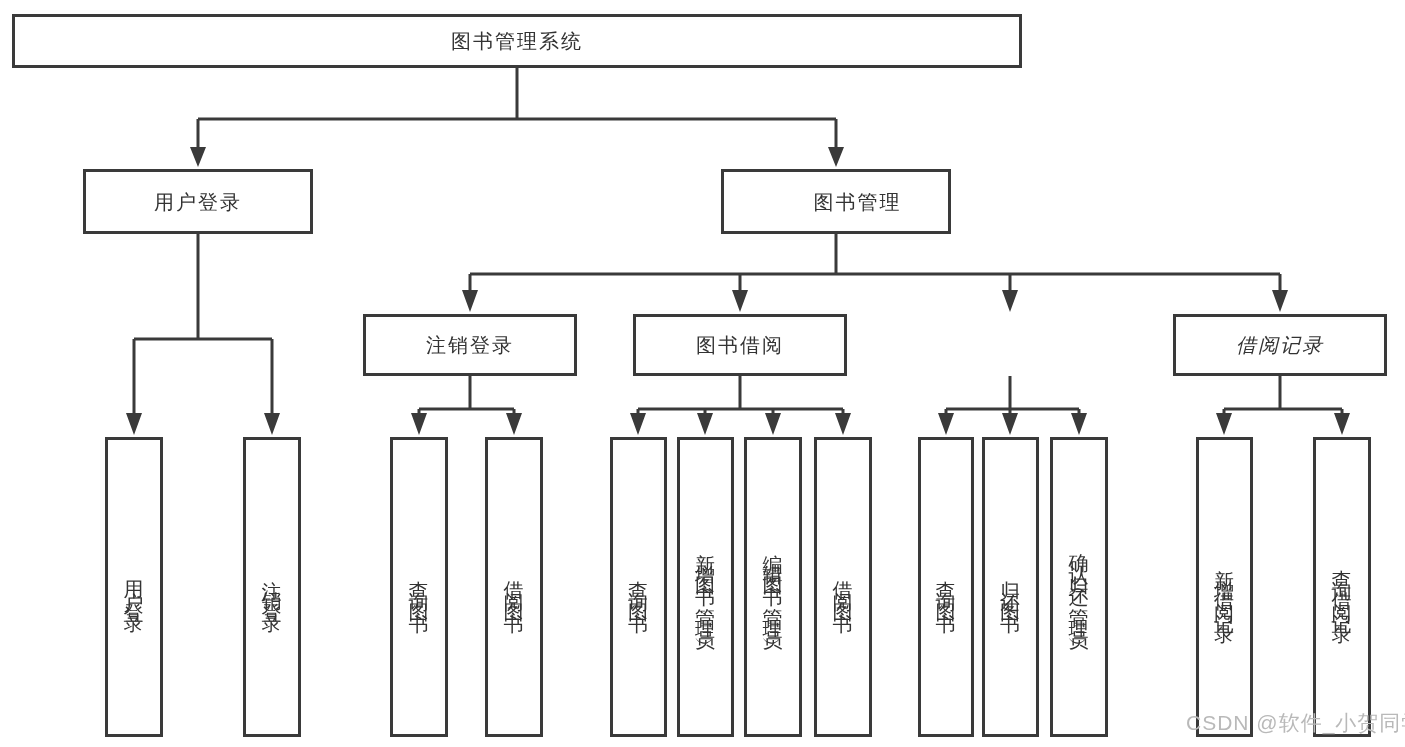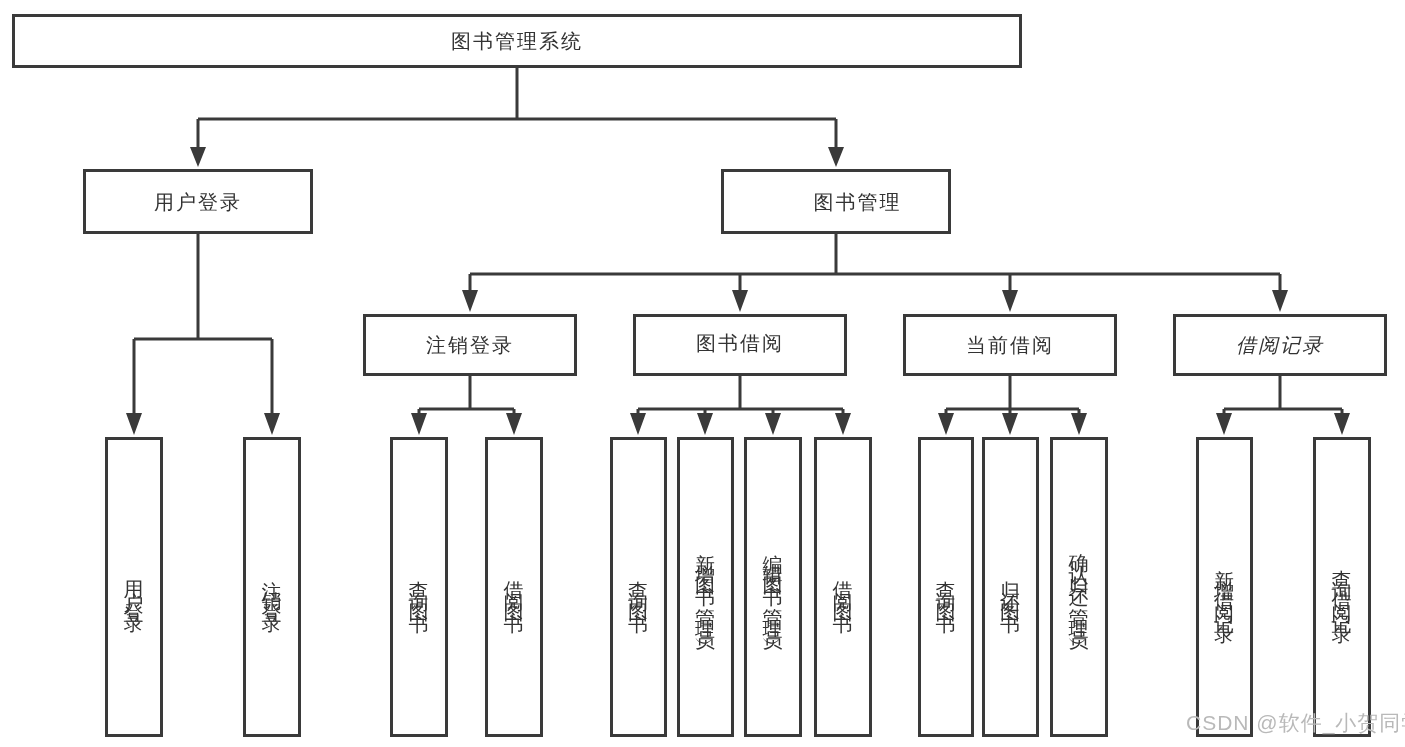--- a/index.html
+++ b/index.html
@@ -104,22 +104,21 @@
              M1216 413 L1232 413 L1224 435 Z
              M1334 413 L1350 413 L1342 435 Z"></path>
   </svg>
 
   <div class="node" style="left:12px;top:14px;width:1010px;height:54px;">图书管理系统</div>
 
   <div class="node" style="left:83px;top:169px;width:230px;height:65px;">用户登录</div>
   <div class="node" style="left:721px;top:169px;width:230px;height:65px;padding-left:43px;">图书管理</div>
 
   <div class="node" style="left:363px;top:314px;width:214px;height:62px;">注销登录</div>
-  <div class="node" style="left:633px;top:314px;width:214px;height:62px;font-family:Liberation Mono, monospace;">图书借阅</div>
-  <div class="node" style="left:903px;top:314px;width:214px;height:62px;">当前借阅</div>
+  <div class="node" style="left:633px;top:314px;width:214px;height:62px;">图书借阅</div>
   <div class="node" style="left:1173px;top:314px;width:214px;height:62px;font-style:italic;">借阅记录</div>
 
   <div class="node v" style="left:105px;top:437px;width:58px;height:300px;">用户登录</div>
   <div class="node v" style="left:243px;top:437px;width:58px;height:300px;">注销登录</div>
 
   <div class="node v" style="left:390px;top:437px;width:58px;height:300px;">查询图书</div>
   <div class="node v" style="left:485px;top:437px;width:58px;height:300px;">借阅图书</div>
 
   <div class="node v" style="left:610px;top:437px;width:57px;height:300px;">查询图书</div>
   <div class="node v" style="left:677px;top:437px;width:57px;height:300px;">新增图书（管理员）</div>

